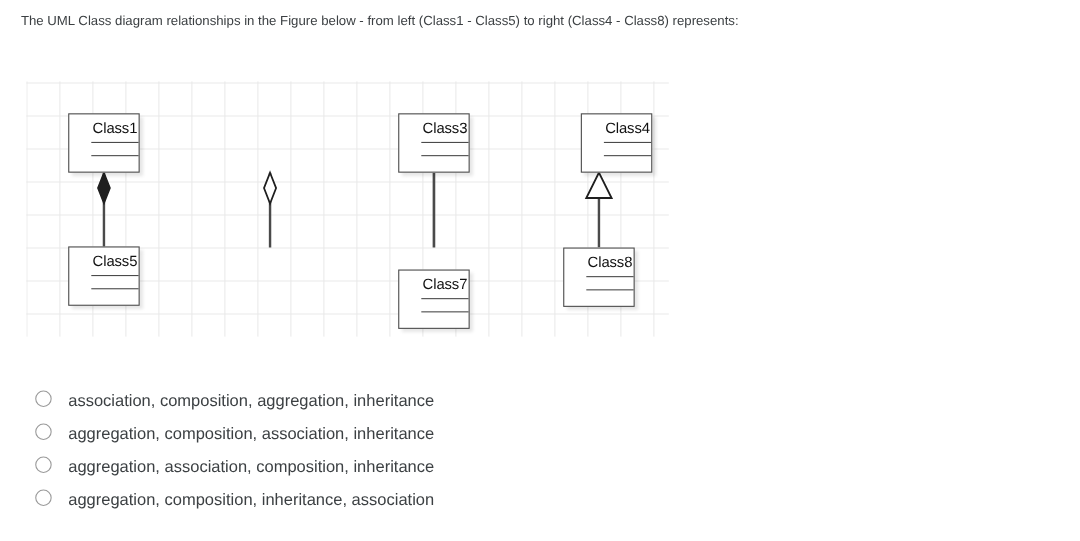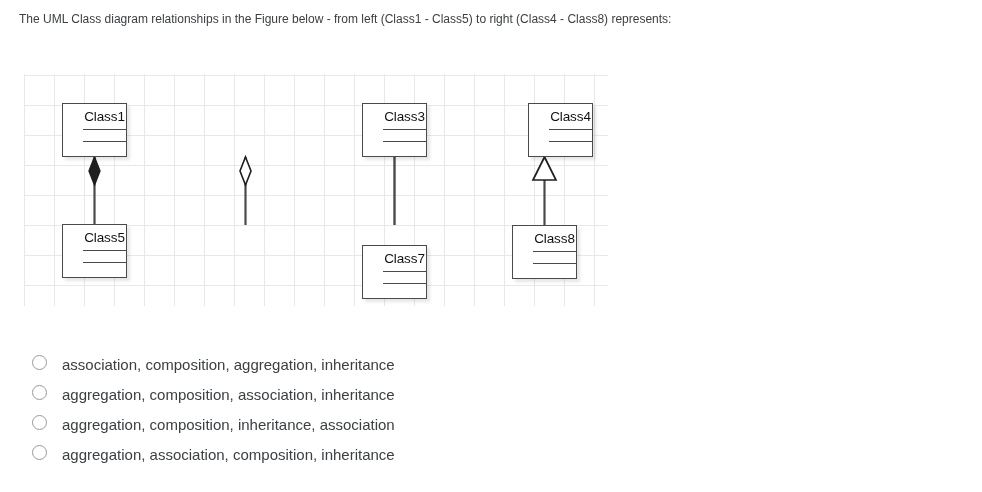--- a/index.html
+++ b/index.html
@@ -194,21 +194,21 @@
     <span class="option-label">association, composition, aggregation, inheritance</span>
   </div>
 
   <div class="option-row">
     <span class="radio-mark"></span>
     <span class="option-label">aggregation, composition, association, inheritance</span>
   </div>
 
   <div class="option-row">
     <span class="radio-mark"></span>
+    <span class="option-label">aggregation, association, composition, inheritance</span>
+  </div>
+
+  <div class="option-row">
+    <span class="radio-mark"></span>
     <span class="option-label">aggregation, composition, inheritance, association</span>
   </div>
 
-  <div class="option-row">
-    <span class="radio-mark"></span>
-    <span class="option-label">aggregation, association, composition, inheritance</span>
-  </div>
-
 </div>
 
 </body></html>

